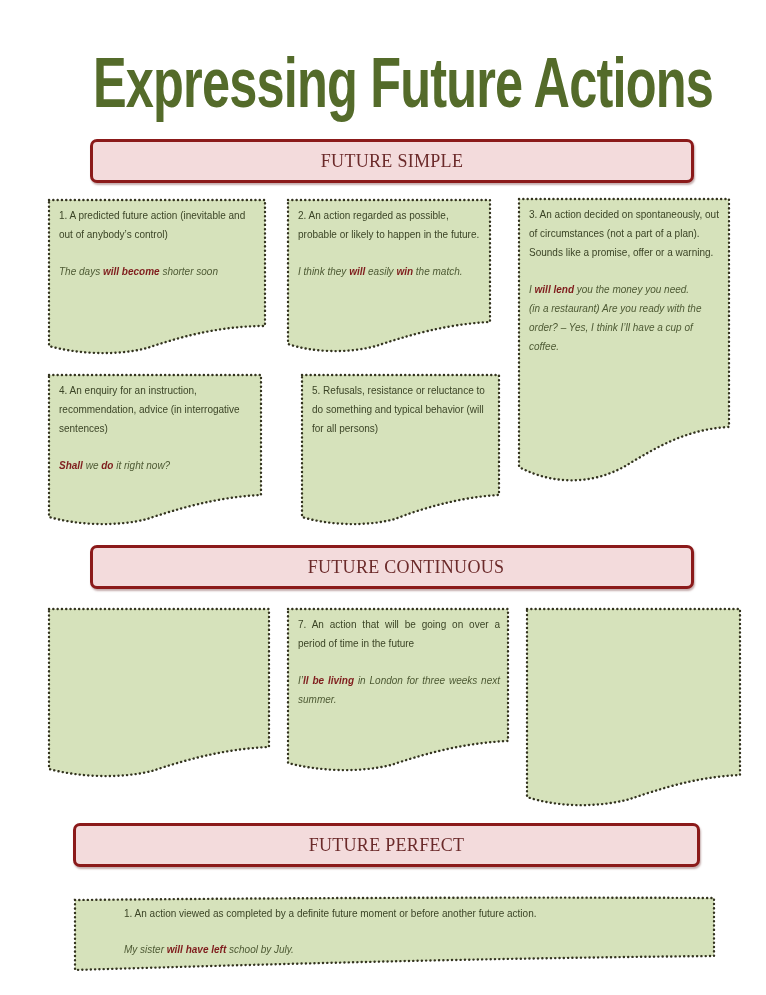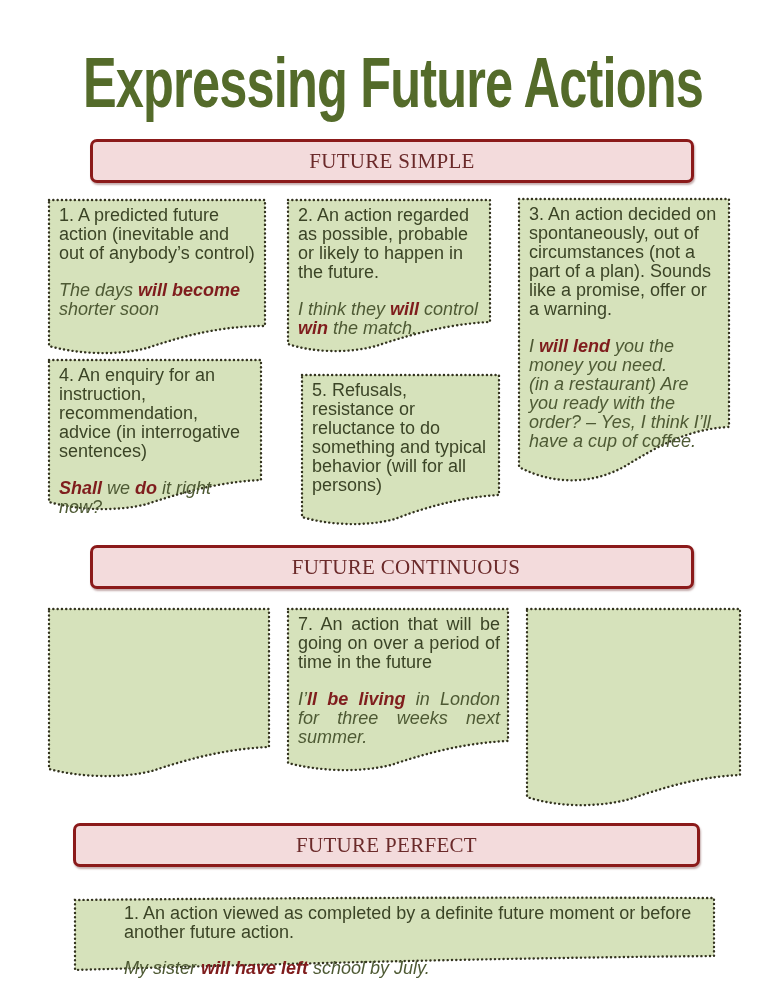--- a/index.html
+++ b/index.html
@@ -1,35 +1,35 @@
 <!DOCTYPE html>
 <html><head>
   <meta charset="utf-8">
   <style>
     html, body { margin: 0; padding: 0; background: #ffffff; }
     body { width: 766px; height: 995px; position: relative; overflow: hidden;
            font-family: "Liberation Sans", "DejaVu Sans", sans-serif; color: #3f4a2e; }
     .page-title {
-      position: absolute; left: 78px; top: 40px; width: 630px; height: 82px;
+      position: absolute; left: 88px; top: 40px; width: 630px; height: 82px;
       display: flex; justify-content: center;
     }
     .page-title svg { width: 630px; height: 82px; overflow: visible; }
     .section-banner {
       position: absolute; box-sizing: border-box;
       background: #f3dbdc; border: 3px solid #8b1a1a; border-radius: 7px;
       box-shadow: 1px 2px 2px rgba(90,20,20,0.35);
       display: flex; align-items: center; justify-content: center;
       font-family: "Liberation Serif", "DejaVu Serif", serif;
-      color: #6b2a2a; font-size: 21px; letter-spacing: 0.3px;
+      color: #6b2a2a; font-size: 18px; letter-spacing: 0.3px;
     }
     .card { position: absolute; }
     .card svg.shape { position: absolute; left: 0; top: 0; overflow: visible; }
     .card .content {
       position: absolute; left: 12px; top: 8px; right: 10px;
-      font-size: 18px; line-height: 19px; color: #3b4426;
+      font-size: 10px; line-height: 19px; color: #3b4426;
     }
     .card .content.justify { text-align: justify; }
     .card .desc { margin: 0; }
     .card .example { margin: 18px 0 0 0; font-style: italic; color: #4e5a34; }
     .card .example b { color: #7f1d1d; font-weight: bold; }
   </style>
 </head>
 <body>
 
 <div class="page-title">
@@ -49,35 +49,35 @@
     <p class="example"><span>The days </span><b>will become</b><span> shorter soon</span></p>
   </div>
 </div>
 
 <div class="card" style="left:286px; top:198px; width:206px; height:158px;">
   <svg class="shape" width="206" height="158">
     <path d="M2 2 H204 V124 C160 126 120 138 90 148 C60 156 25 154 2 146 Z" fill="#d6e2bb" stroke="#33331f" stroke-width="2.4" stroke-dasharray="0.1 4.2" stroke-linecap="round"></path>
   </svg>
   <div class="content">
     <p class="desc">2. An action regarded as possible, probable or likely to happen in the future.</p>
-    <p class="example"><span>I think they </span><b>will</b><span> control </span><b>win</b><span> the match.</span></p>
+    <p class="example"><span>I think they </span><b>will</b><span> easily </span><b>win</b><span> the match.</span></p>
   </div>
 </div>
 
 <div class="card" style="left:517px; top:197px; width:214px; height:290px;">
   <svg class="shape" width="214" height="290">
     <path d="M2 2 H212 V230 C170 232 140 250 110 268 C80 286 40 290 2 270 Z" fill="#d6e2bb" stroke="#33331f" stroke-width="2.4" stroke-dasharray="0.1 4.2" stroke-linecap="round"></path>
   </svg>
   <div class="content">
     <p class="desc">3. An action decided on spontaneously, out of circumstances (not a part of a plan). Sounds like a promise, offer or a warning.</p>
     <p class="example"><span>I </span><b>will lend</b><span> you the money you need.</span><br><span>(in a restaurant) Are you ready with the order? – Yes, I think I’ll have a cup of coffee.</span></p>
   </div>
 </div>
 
-<div class="card" style="left:47px; top:358px; width:216px; height:155px;">
+<div class="card" style="left:47px; top:373px; width:216px; height:155px;">
   <svg class="shape" width="216" height="155">
     <path d="M2 2 H214 V122 C170 124 130 136 100 146 C70 154 30 152 2 144 Z" fill="#d6e2bb" stroke="#33331f" stroke-width="2.4" stroke-dasharray="0.1 4.2" stroke-linecap="round"></path>
   </svg>
   <div class="content">
     <p class="desc">4. An enquiry for an instruction, recommendation, advice (in interrogative sentences)</p>
     <p class="example"><b>Shall</b><span> we </span><b>do</b><span> it right now?</span></p>
   </div>
 </div>
 
 <div class="card" style="left:300px; top:373px; width:201px; height:155px;">

